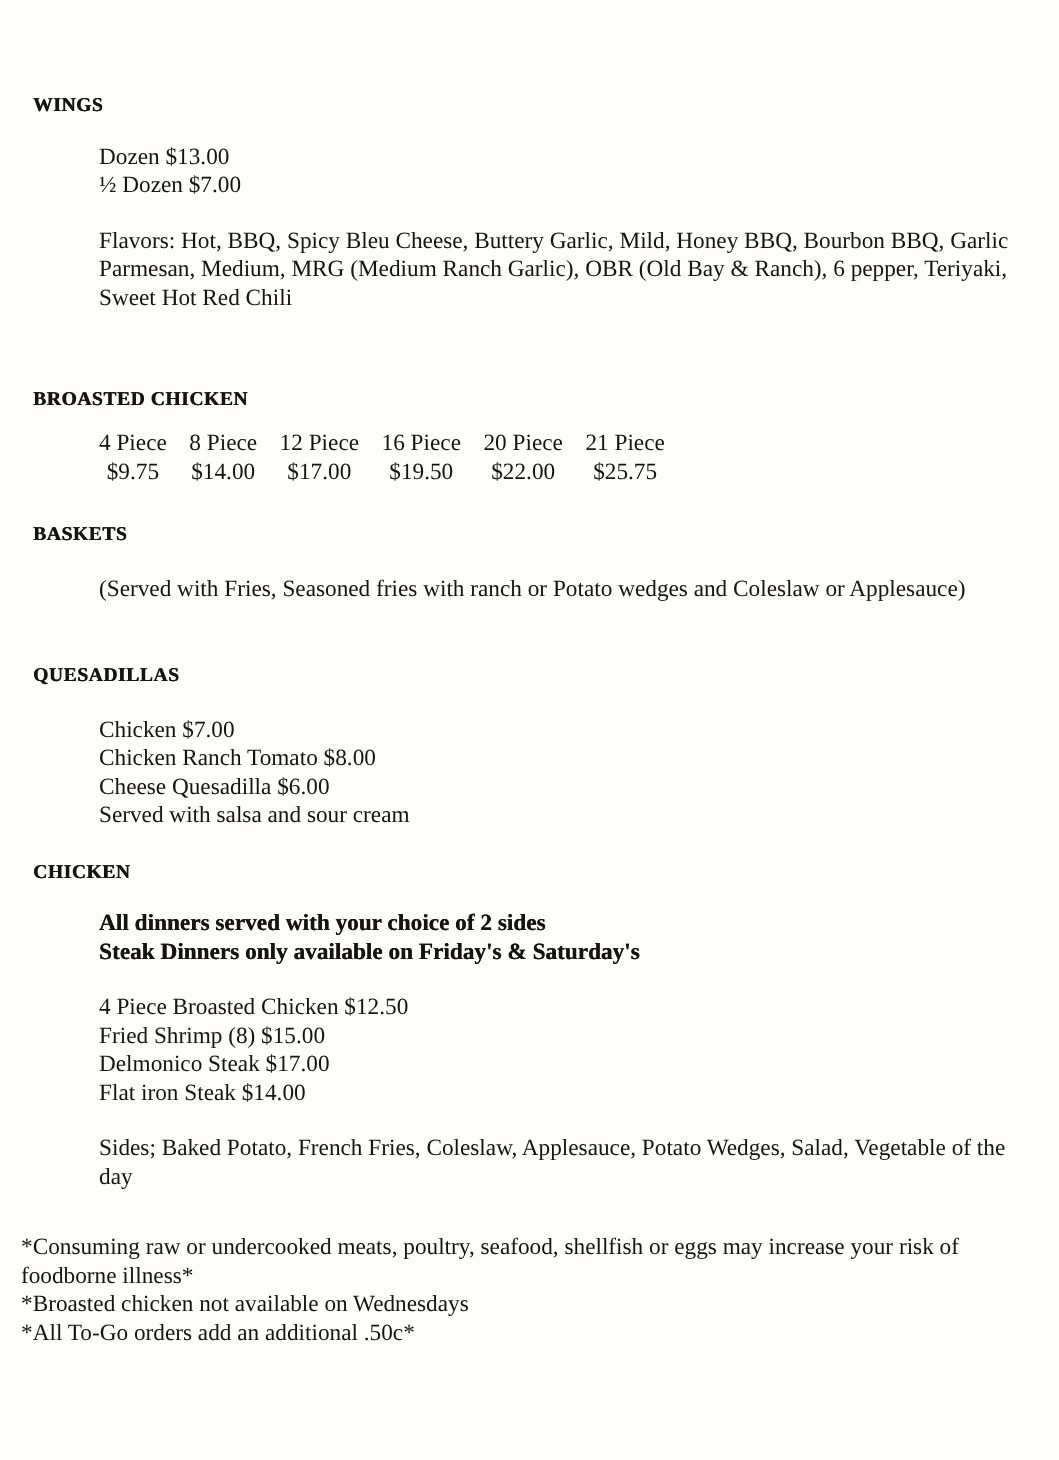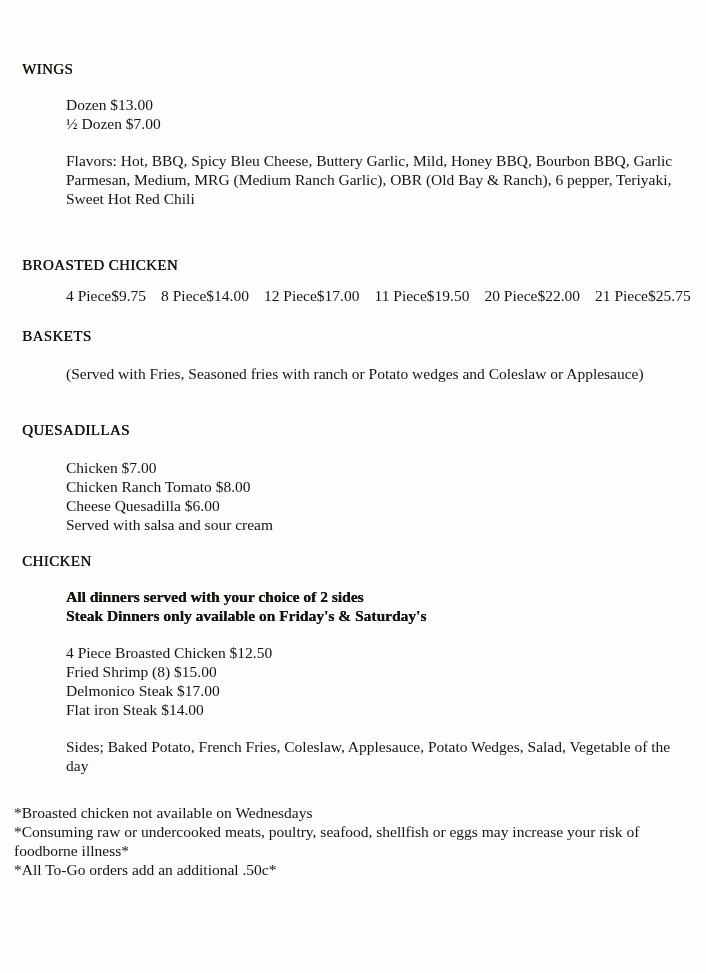--- a/index.html
+++ b/index.html
@@ -15,41 +15,41 @@
   }
   .page {
     position: relative;
     width: 706px;
     height: 973px;
     overflow: hidden;
   }
   .content { padding: 60px 16px 0 22px; }
 
   .section-title {
-    font-weight: 400;
-    font-size: 15px;
+    font-weight: 700;
+    font-size: 13px;
     letter-spacing: 0.4px;
     text-shadow: 0.4px 0 0 currentColor; 
   }
   .indent { padding-left: 44px; }
   .menu-line { white-space: pre-wrap; }
   .para { max-width: 618px; }
   .bold-line { font-weight: 700; text-shadow: 0.2px 0 0 currentColor; }
 
   
   .mt-15 { margin-top: 16px; }
   .mt-18 { margin-top: 18px; }
   .mt-11 { margin-top: 11px; }
   .mt-29 { margin-top: 29px; }
   .mt-38 { margin-top: 38px; }
   .mt-48 { margin-top: 48px; }
   .mt-corr { margin-top: 22px; }
 
   .price-table { display: flex; gap: 15px; }
-  .price-col { display: flex; flex-direction: row; }
+  .price-col { display: flex; flex-direction: column; text-align: center; }
   .price-col .size { white-space: nowrap; }
   .price-col .price { white-space: nowrap; }
 
   .footnotes { margin-top: 28px; margin-left: -8px; max-width: 690px; }
   .footnote { max-width: 690px; }
 </style>
 </head>
 <body>
 
 <div class="page">
@@ -73,21 +73,21 @@
         </div>
         <div class="price-col">
           <span class="size">8 Piece</span>
           <span class="price">$14.00</span>
         </div>
         <div class="price-col">
           <span class="size">12 Piece</span>
           <span class="price">$17.00</span>
         </div>
         <div class="price-col">
-          <span class="size">11 Piece</span>
+          <span class="size">16 Piece</span>
           <span class="price">$19.50</span>
         </div>
         <div class="price-col">
           <span class="size">20 Piece</span>
           <span class="price">$22.00</span>
         </div>
         <div class="price-col">
           <span class="size">21 Piece</span>
           <span class="price">$25.75</span>
         </div>
@@ -116,19 +116,19 @@
       <div class="menu-line">4 Piece Broasted Chicken $12.50</div>
       <div class="menu-line">Fried Shrimp (8) $15.00</div>
       <div class="menu-line">Delmonico Steak $17.00</div>
       <div class="menu-line">Flat iron Steak $14.00</div>
     </div>
     <div class="indent mt-18">
       <div class="para" style="max-width:628px">Sides; Baked Potato, French Fries, Coleslaw, Applesauce, Potato Wedges, Salad, Vegetable of the day</div>
     </div>
 
     <div class="footnotes">
+      <div class="footnote">*Consuming raw or undercooked meats, poultry, seafood, shellfish or eggs may increase your risk of foodborne illness*</div>
       <div class="footnote">*Broasted chicken not available on Wednesdays</div>
-      <div class="footnote">*Consuming raw or undercooked meats, poultry, seafood, shellfish or eggs may increase your risk of foodborne illness*</div>
       <div class="footnote">*All To-Go orders add an additional .50c*</div>
     </div>
 
   </div>
 </div>
 
 </body></html>

